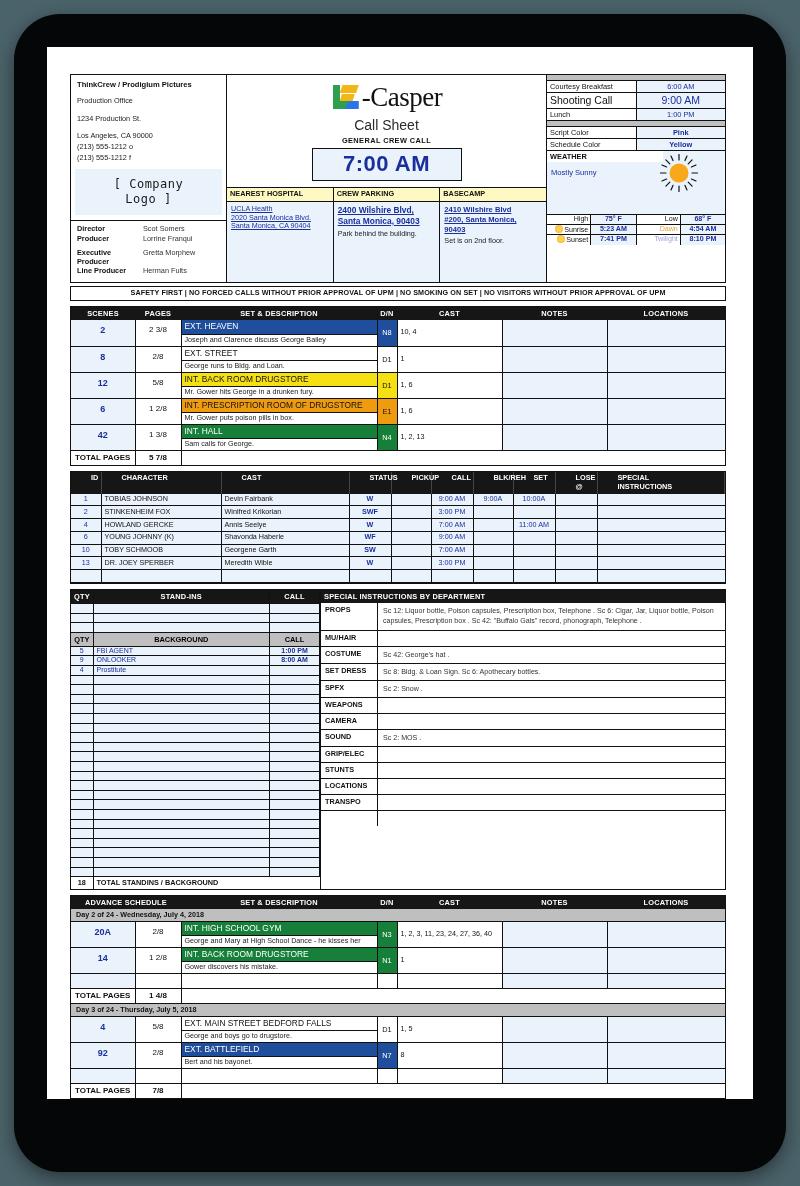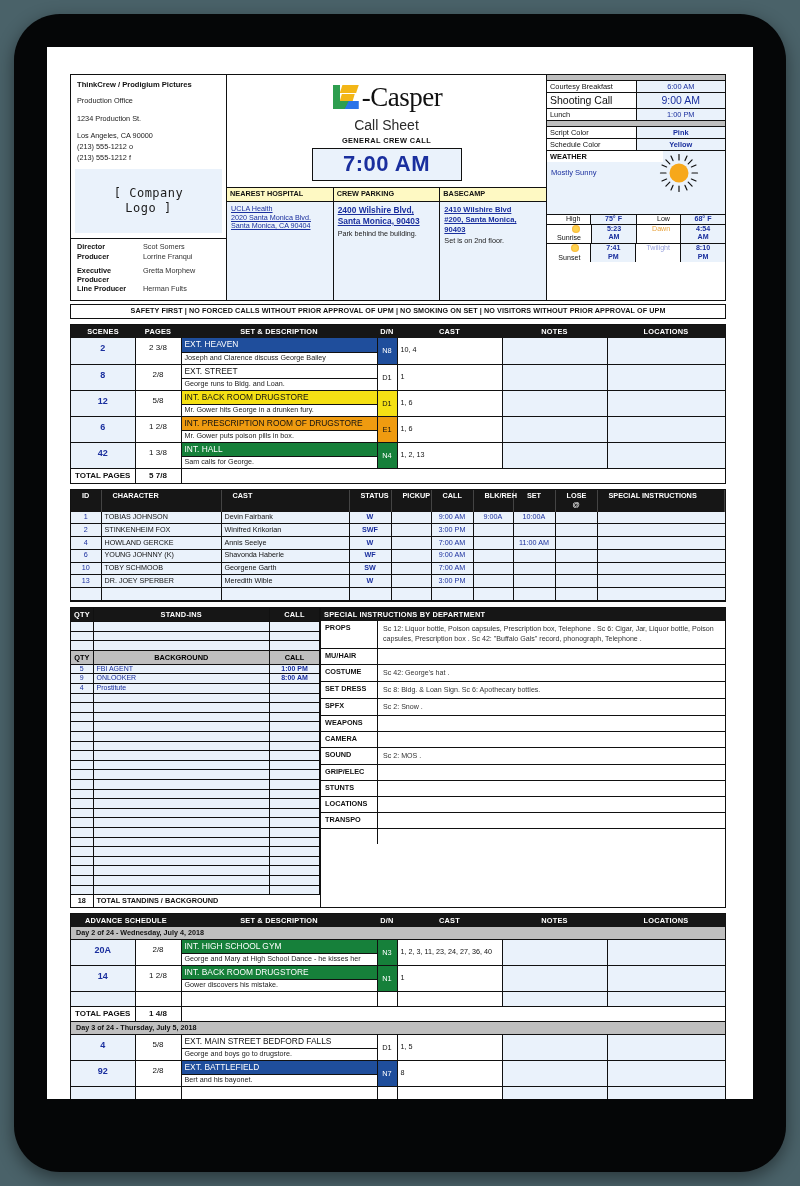--- a/index.html
+++ b/index.html
@@ -36,21 +36,21 @@
 
   
   .topwrap{border:1.6px solid #111;display:flex;}
   .colA{width:155px;border-right:1.6px solid #111;display:flex;flex-direction:column;}
   .colB{flex:1;border-right:1.6px solid #111;display:flex;flex-direction:column;}
   .colC{width:178px;display:flex;flex-direction:column;}
 
   .prodbox{padding:5px 6px 0 6px;}
   .prodbox .nm{font-weight:bold;font-size:7.6px;margin-bottom:7px;}
   .prodbox .ln{font-size:7.3px;color:#222;line-height:1.45;}
-  .logo-ph{margin:6px 4px 5px 4px;background:#eaf2fb;height:64px;
+  .logo-ph{margin:6px 4px 5px 4px;background:#eaf2fb;height:46px;
            display:flex;align-items:center;justify-content:center;
            font-family:"DejaVu Sans Mono",monospace;font-size:12px;color:#1b1b1b;
            text-align:center;line-height:1.25;letter-spacing:.5px;}
   .crewlist{border-top:1.4px solid #111;padding:4px 6px 5px 6px;font-size:7.3px;}
   .crewlist .r{display:flex;margin-bottom:.5px;}
   .crewlist .r .k{width:66px;font-weight:bold;color:#111;}
   .crewlist .r .v{color:#333;}
   .crewlist .sp{height:5px;}
 
   
@@ -83,21 +83,21 @@
   .tr2.bigr .l{font-size:10.5px;}
   .tr2.bigr .r2{font-size:10.5px;font-weight:normal;}
   .pink{color:#ff29a8;font-weight:bold;}
   .yell{color:#f2b800;font-weight:bold;}
 
   .wx{position:relative;border-bottom:1.1px solid #111;background:#eaf2fb;}
   .wxhd{font-weight:bold;font-size:7.4px;padding:1px 3px;background:#fff;width:62%;}
   .wxbody{height:40px;padding:6px 4px;color:#1a2f9e;font-size:7.6px;}
   .sun{position:absolute;right:26px;top:2px;width:40px;height:40px;}
   .wxg{display:flex;border-bottom:1.1px solid #111;font-size:7.1px;}
-  .wxg>div{border-right:1.1px solid #111;padding:0 10px;}
+  .wxg>div{border-right:1.1px solid #111;padding:0 2px;}
   .wxg>div:last-child{border-right:0;}
   .wxg .lab{width:44px;text-align:right;}
   .wxg .val{width:45px;background:#eaf2fb;color:#1a2f9e;text-align:center;font-weight:bold;}
   .orn{color:#e8a33d;}
   .lil{color:#9aa3dd;}
   .minisun{display:inline-block;width:8px;height:8px;border-radius:50%;
            background:radial-gradient(circle,#ffd24d 40%,#f09a1c 100%);vertical-align:-1px;margin-right:1px;}
 
   .safety{border:1.6px solid #111;margin-top:3px;text-align:center;font-weight:bold;
           font-size:7.2px;padding:2.5px 0;letter-spacing:.1px;}
@@ -111,21 +111,21 @@
   .sc-set .hdr{font-size:8.4px;padding:1px 3px;line-height:1.35;}
   .sc-set .sub{font-size:7.2px;padding:1px 3px;border-top:1.1px solid #111;color:#222;}
   .sc-dn{width:20px;text-align:center;font-size:7.4px;border-right:1.1px solid #111;
          border-bottom:1.1px solid #111;padding-top:8px;}
   .sc-cast{font-size:7.2px;border-right:1.1px solid #111;border-bottom:1.1px solid #111;padding:8px 3px 0 3px;}
   .sc-nt{border-right:1.1px solid #111;border-bottom:1.1px solid #111;background:#eaf2fb;}
   .sc-lc{border-bottom:1.1px solid #111;background:#eaf2fb;}
   .totrow td{font-weight:bold;font-size:8px;padding:2px 0;}
 
   
-  .ct th{background:#161616;color:#fff;font-size:7.3px;font-weight:bold;padding:2px 11px;
+  .ct th{background:#161616;color:#fff;font-size:7.3px;font-weight:bold;padding:2px 20px;
          border-right:1.1px solid #444;}
   .ct td{font-size:7.2px;padding:1.4px 3px;border-right:1.1px solid #111;border-bottom:1.1px solid #111;
          background:#eaf2fb;height:9px;}
   .ct tr td:first-child{text-align:center;color:#1a2f9e;}
   .ct .c{text-align:center;color:#1a2f9e;}
 
   
   .lowwrap{display:flex;margin-top:5px;border:1.6px solid #111;}
   .lowL{width:249px;border-right:1.6px solid #111;}
   .lowR{flex:1;}

